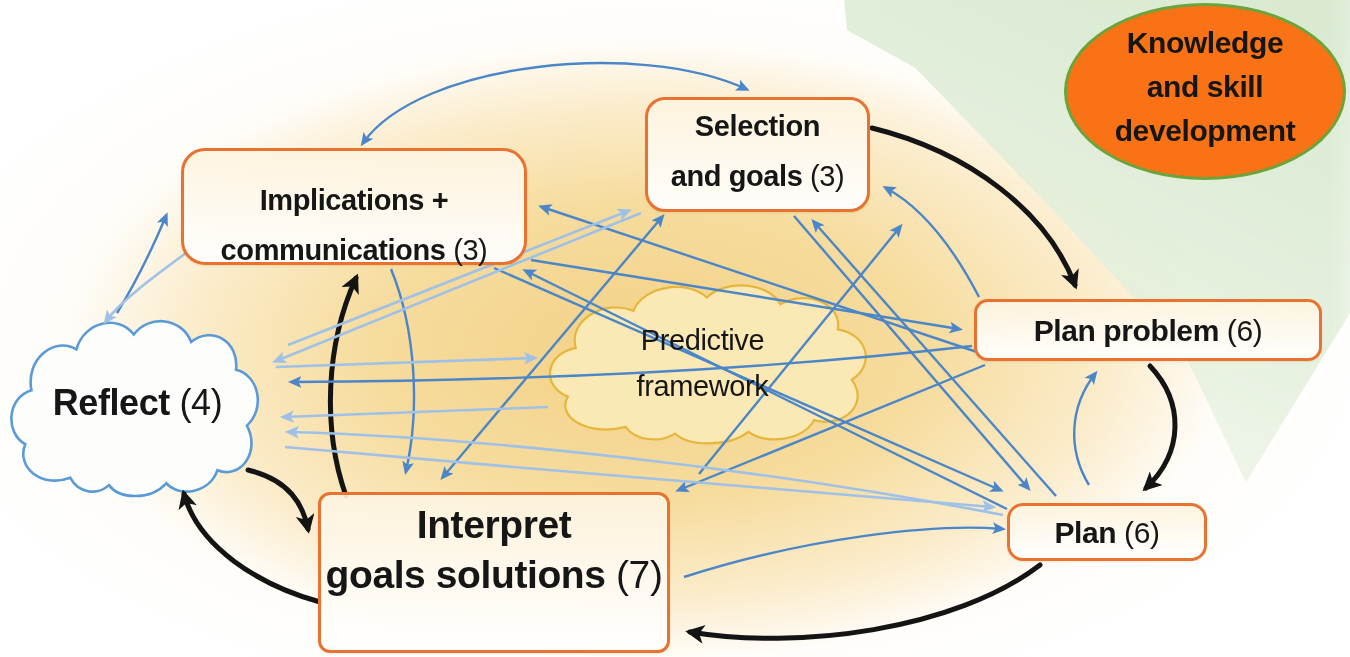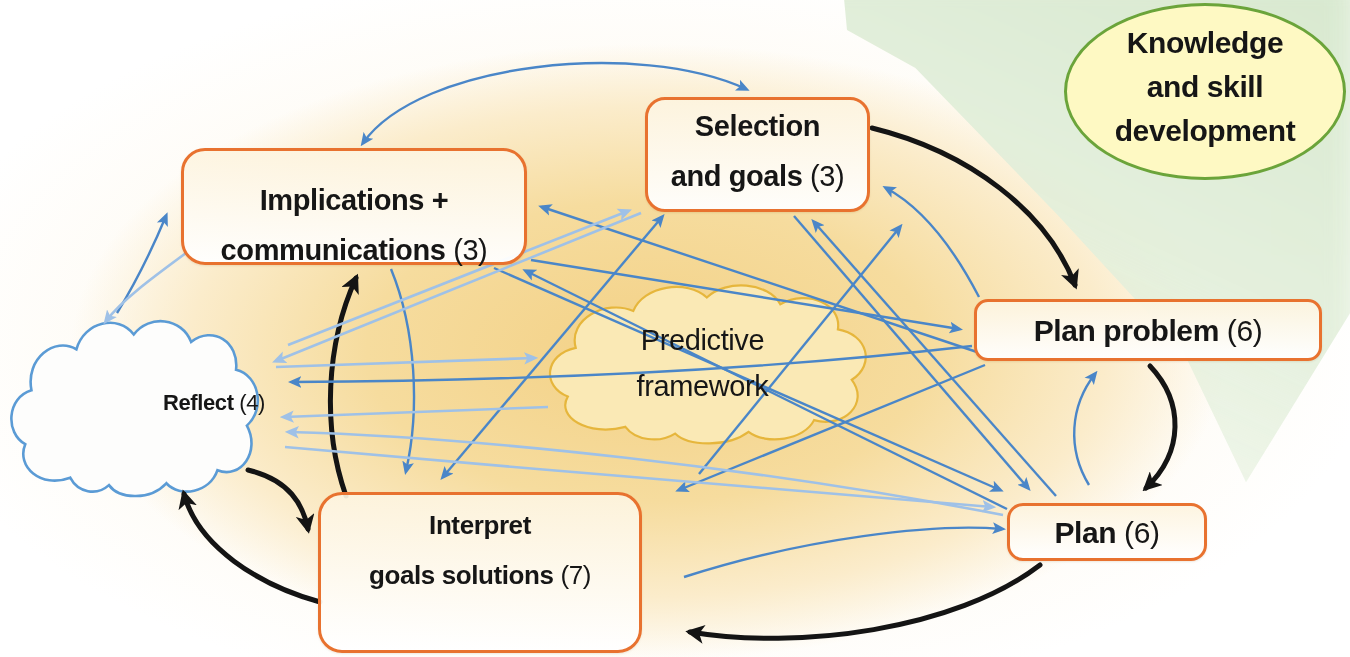--- a/index.html
+++ b/index.html
@@ -42,21 +42,21 @@
   .box{
     border:3px solid var(--orange);
     background:linear-gradient(180deg,rgba(253,244,223,0.92),rgba(255,255,255,0.95));
     box-shadow:0 1px 2px rgba(120,80,20,0.12);
   }
   .nl{white-space:nowrap;letter-spacing:-0.4px;}
   .b{font-weight:bold;}
   .c{font-weight:400;}
   .plain{background:none;border:none;}
   .ellipse{
-    border:3px solid var(--green);border-radius:50%;background:#fef9c3;
+    border:3px solid var(--green);border-radius:50%;background:#f97316;
   }
 </style>
 </head>
 <body>
 
 <div id="stage">
 
   <div class="glow"></div>
   <div class="green-patch"></div>
 
@@ -127,26 +127,26 @@
   </div>
 
   <div class="node box" style="left:974px;top:299px;width:348px;height:62px;border-radius:14px;font-size:30px;line-height:58px;">
     <div class="nl"><span class="b">Plan problem</span>&nbsp;<span class="c">(6)</span></div>
   </div>
 
   <div class="node box" style="left:1007px;top:503px;width:200px;height:58px;border-radius:16px;font-size:30px;line-height:54px;">
     <div class="nl"><span class="b">Plan</span>&nbsp;<span class="c">(6)</span></div>
   </div>
 
-  <div class="node box" style="left:318px;top:492px;width:324px;height:161px;border-radius:24px;padding-top:5px;font-size:26px;line-height:50px;">
+  <div class="node box" style="left:318px;top:492px;width:352px;height:161px;border-radius:12px;padding-top:5px;font-size:39px;line-height:50px;">
     <div class="nl"><span class="b">Interpret</span></div>
     <div class="nl"><span class="b">goals solutions</span>&nbsp;<span class="c">(7)</span></div>
   </div>
 
-  <div class="node plain" style="left:10px;top:383px;width:255px;font-size:22px;line-height:40px;text-align:right;">
+  <div class="node plain" style="left:10px;top:383px;width:255px;font-size:36px;line-height:40px;">
     <div class="nl"><span class="b">Reflect</span>&nbsp;<span class="c">(4)</span></div>
   </div>
 
   <div class="node plain" style="left:555px;top:317px;width:295px;font-size:29px;line-height:46px;font-weight:400;">
     <div class="nl"><span class="c">Predictive</span></div>
     <div class="nl"><span class="c">framework</span></div>
   </div>
 
 </div>
 

